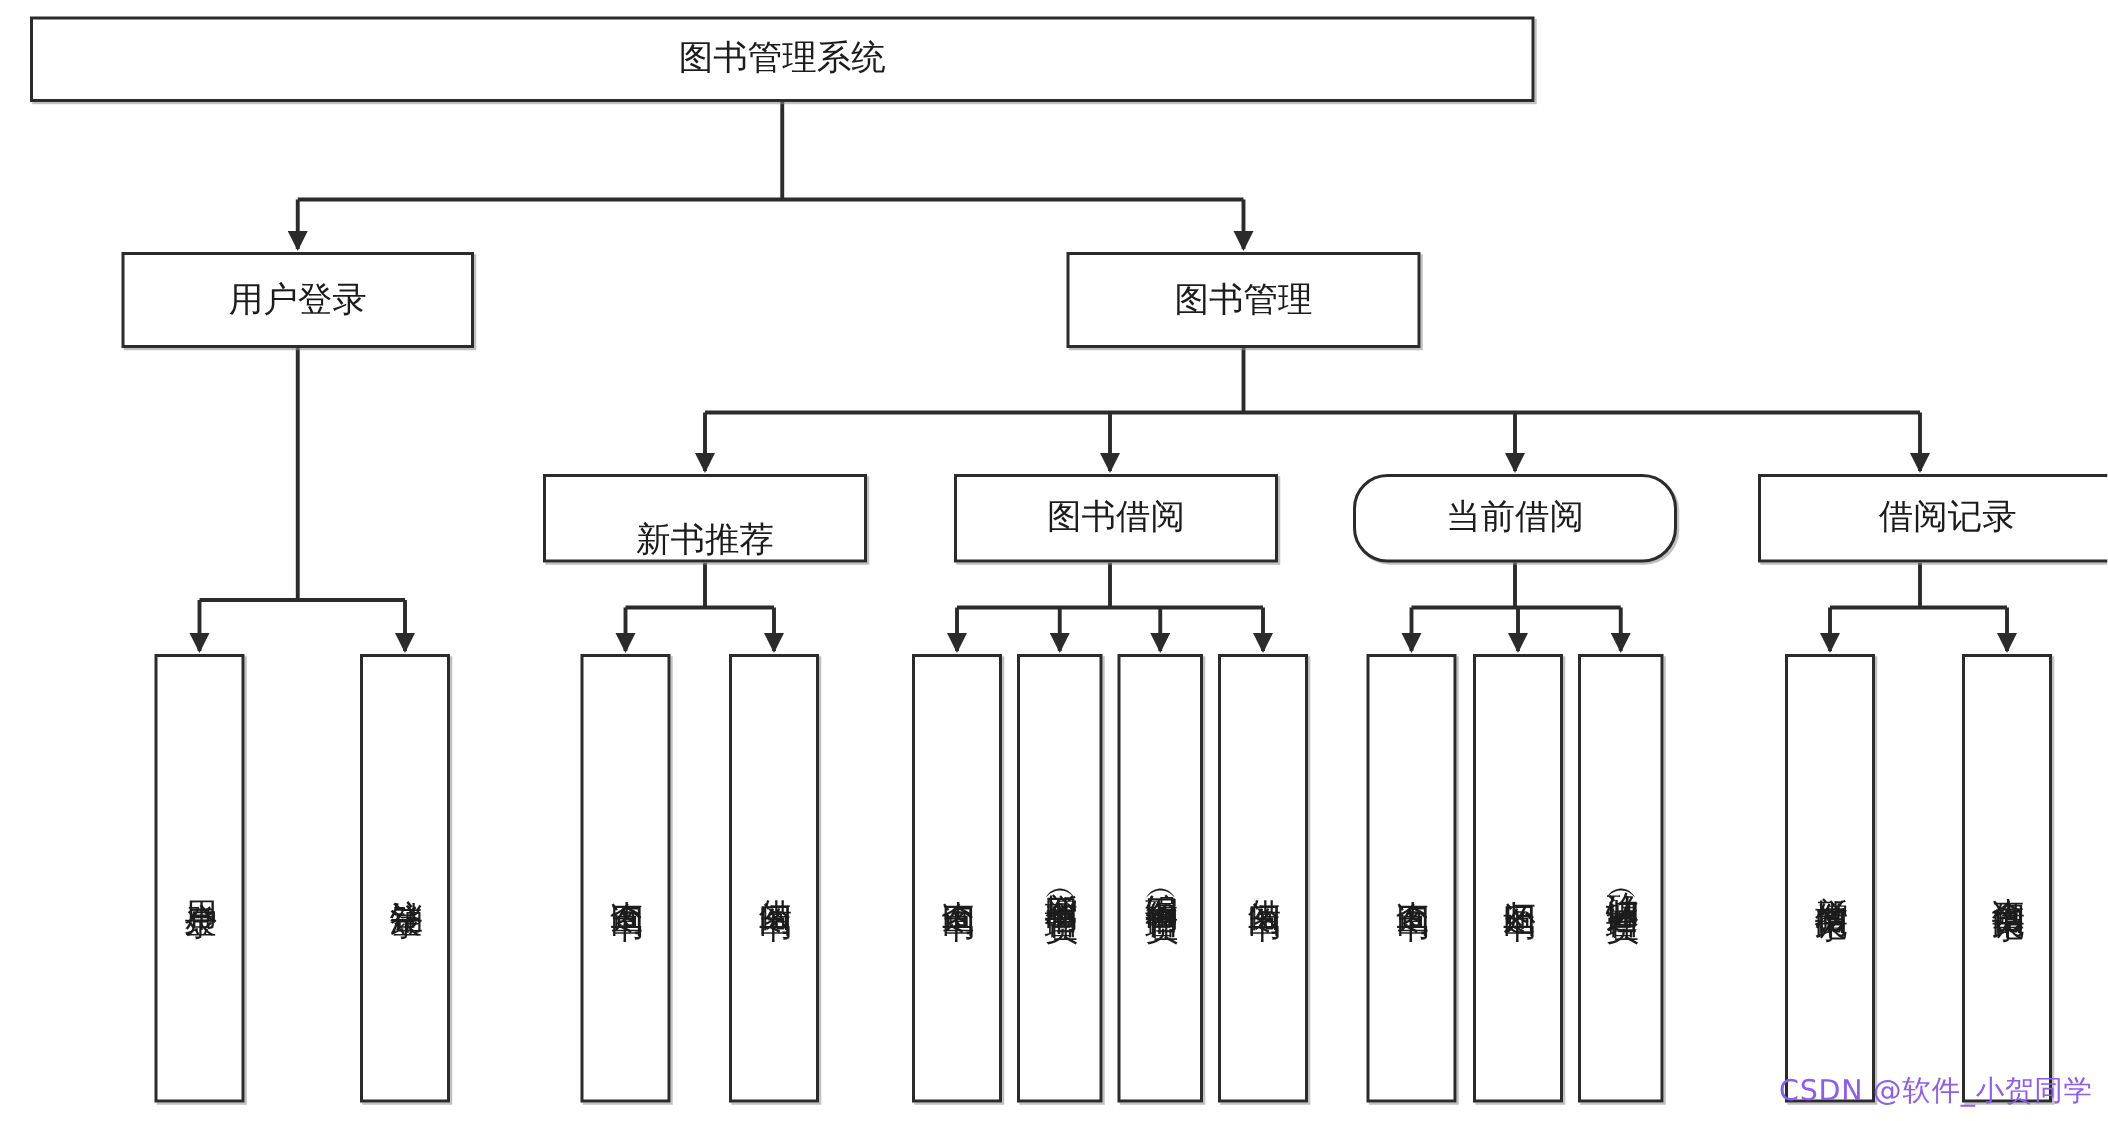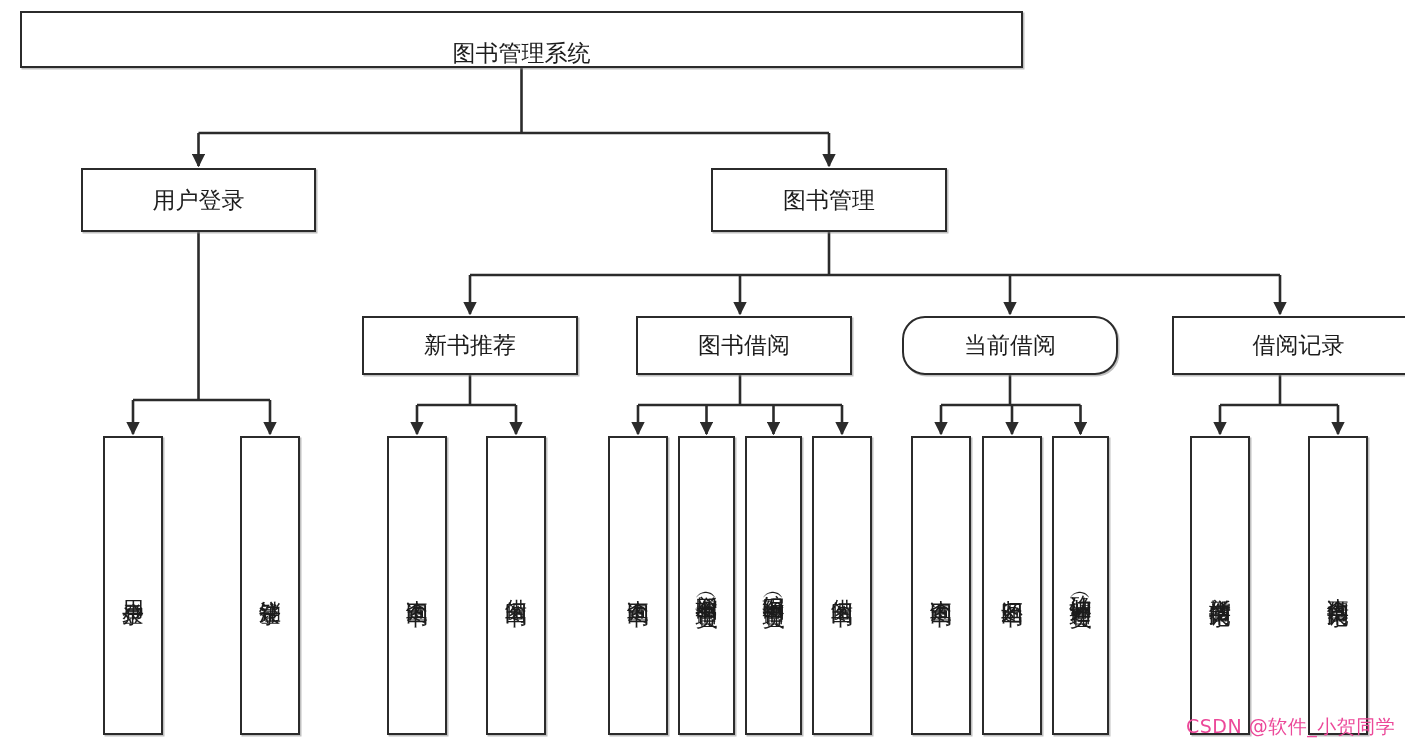--- a/index.html
+++ b/index.html
@@ -50,21 +50,21 @@
     text-orientation: upright;
     font-size: 22px;
     letter-spacing: 2px;
     line-height: 1;
   }
   #watermark {
     position: absolute;
     left: 1186px;
     top: 714px;
     font-size: 19px;
-    color: #ec4899;
+    color: #8b5cf6;
     letter-spacing: 0.5px;
     z-index: 5;
     white-space: pre;
     font-family: "DejaVu Sans", "Liberation Sans", sans-serif;
   }
 </style>
 </head>
 <body>
 
 <div id="canvas">
@@ -105,30 +105,30 @@
         <path d="M 1012 405 L 1012 434" marker-end="url(#arrow)"></path>
         <path d="M 1080.5 405 L 1080.5 434" marker-end="url(#arrow)"></path>
         <path d="M 1280 375 L 1280 405"></path>
         <path d="M 1220 405 L 1338 405"></path>
         <path d="M 1220 405 L 1220 434" marker-end="url(#arrow)"></path>
         <path d="M 1338 405 L 1338 434" marker-end="url(#arrow)"></path>
       </g>
   </svg>
 
   <div id="nodes">
-      <div class="node horiz root" style="left: 20px; top: 11px; width: 1003px; height: 57px; align-items: flex-end;">
+      <div class="node horiz root" style="left: 20px; top: 11px; width: 1003px; height: 57px;">
         <span class="lbl">图书管理系统</span>
       </div>
       <div class="node horiz" style="left: 81px; top: 168px; width: 235px; height: 64px;">
         <span class="lbl">用户登录</span>
       </div>
       <div class="node horiz" style="left: 711px; top: 168px; width: 236px; height: 64px; align-items: center;">
         <span class="lbl">图书管理</span>
       </div>
-      <div class="node horiz" style="left: 362px; top: 316px; width: 216px; height: 59px;">
+      <div class="node horiz" style="left: 362px; top: 316px; width: 216px; height: 59px; align-items: flex-end;">
         <span class="lbl">新书推荐</span>
       </div>
       <div class="node horiz" style="left: 636px; top: 316px; width: 216px; height: 59px;">
         <span class="lbl">图书借阅</span>
       </div>
       <div class="node horiz" style="left: 902px; top: 316px; width: 216px; height: 59px; border-radius: 23px;">
         <span class="lbl">当前借阅</span>
       </div>
       <div class="node horiz" style="left: 1172px; top: 316px; width: 253px; height: 59px;">
         <span class="lbl">借阅记录</span>

